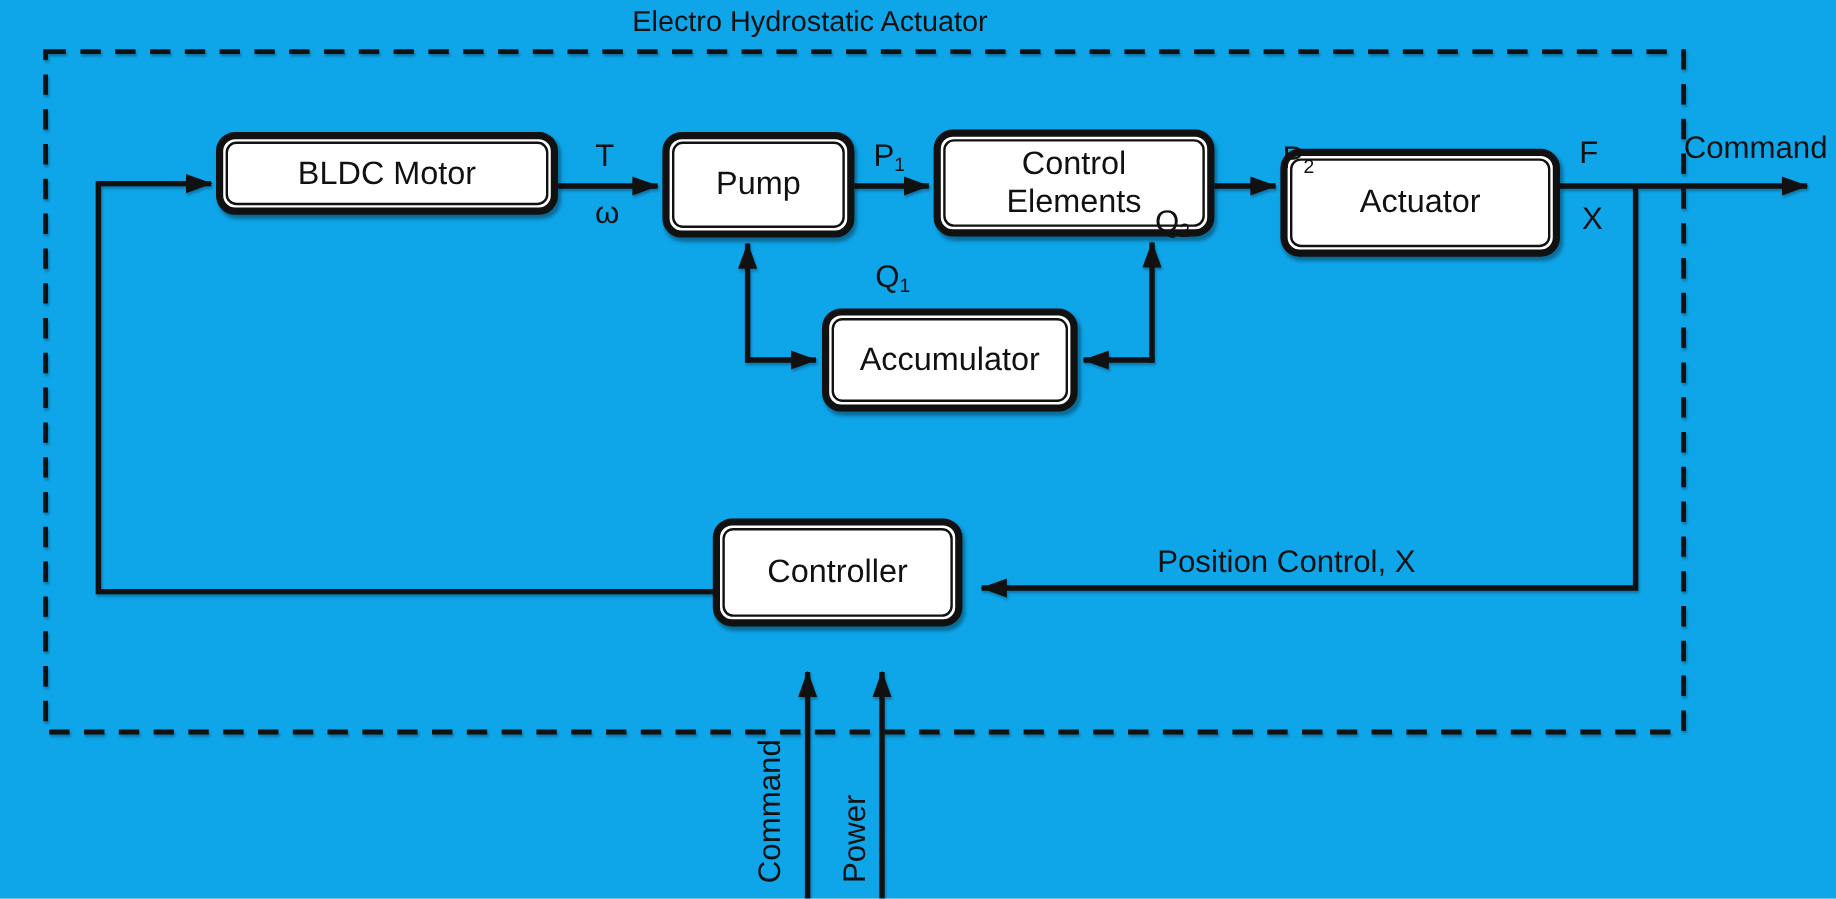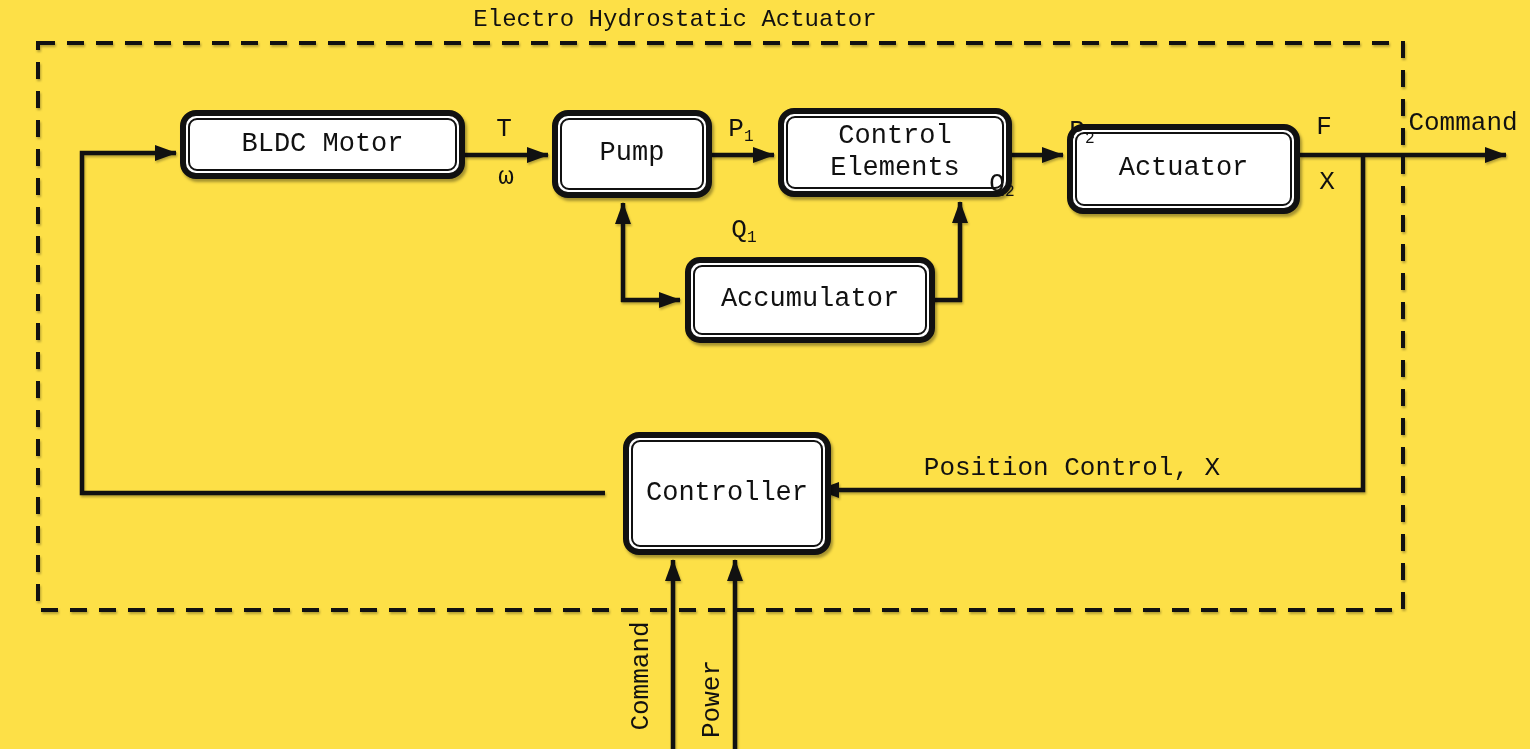--- a/index.html
+++ b/index.html
@@ -4,22 +4,22 @@
 <style>
   html, body {
     margin: 0;
     padding: 0;
     background: #ffffff;
   }
   #stage {
     position: relative;
     width: 1530px;
     height: 749px;
-    background: #fde047;
-    font-family: Liberation Mono, monospace;
+    background: #0ea5e9;
+    font-family: Liberation Sans, sans-serif;
     color: #111111;
     overflow: hidden;
   }
   #wires {
     position: absolute;
     left: 0;
     top: 0;
     filter: drop-shadow(1.5px 2.5px 1px rgba(0,0,0,0.28));
   }
   .block {
@@ -126,41 +126,41 @@
   <div class="block" style="left:778px; top:108px; width:234px; height:89px;">
     <div class="inner"></div>
     <div class="label wrap">Control Elements</div>
   </div>
 
   <div class="block" style="left:1067px; top:108px; width:233px; height:90px;margin-top:16px;">
     <div class="inner"></div>
     <div class="label">Actuator</div>
   </div>
 
-  <div class="block" style="left:685px; top:257px; width:250px; height:86px;border-radius:15px;">
+  <div class="block" style="left:685px; top:257px; width:213px; height:86px;">
     <div class="inner"></div>
     <div class="label">Accumulator</div>
   </div>
 
-  <div class="block" style="left:623px; top:432px; width:208px; height:123px;">
+  <div class="block" style="left:594px; top:432px; width:208px; height:90px;">
     <div class="inner"></div>
     <div class="label">Controller</div>
   </div>
 
   <div class="sig" style="left:504px; top:129px;">T</div>
 
   <div class="sig" style="left:506px; top:177px;">ω</div>
 
   <div class="sig" style="left:741px; top:129px;"><span>P</span><sub>1</sub></div>
 
   <div class="sig" style="left:744px; top:186px;margin-top:44px;"><span>Q</span><sub>1</sub></div>
 
   <div class="sig" style="left:1082px; top:131px;"><span>P</span><sub>2</sub></div>
 
-  <div class="sig" style="left:1002px; top:184px;"><span>Q</span><sub>2</sub></div>
+  <div class="sig" style="left:977px; top:184px;"><span>Q</span><sub>2</sub></div>
 
   <div class="sig" style="left:1324px; top:127px;">F</div>
 
   <div class="sig" style="left:1327px; top:182px;">X</div>
 
   <div class="sig" style="left:1463px; top:123px;">Command</div>
 
   <div class="sig" style="left:1072px; top:468px;">Position Control, X</div>
 
   <div class="sig vertical" style="left:641px; top:676px;">Command</div>

